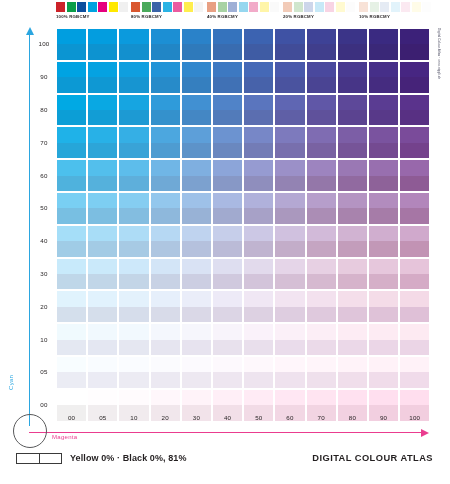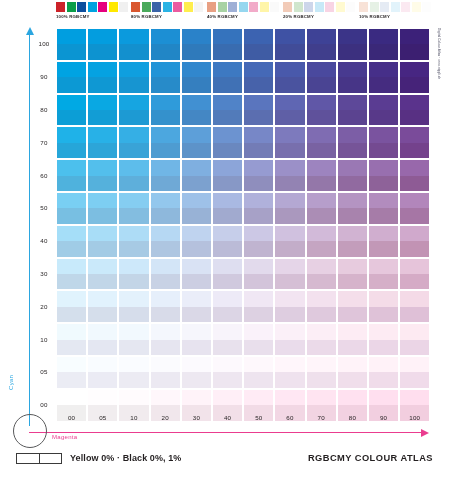--- a/index.html
+++ b/index.html
@@ -832,16 +832,16 @@
       <div class="x-tick" style="left: 306.6px; width: 29.2px;">70</div>
       <div class="x-tick" style="left: 337.8px; width: 29.2px;">80</div>
       <div class="x-tick" style="left: 369px; width: 29.2px;">90</div>
       <div class="x-tick" style="left: 400.2px; width: 29.2px;">100</div>
     </div>
 
   <div id="legend-box">
     <div class="lb-half"></div>
     <div class="lb-half"></div>
   </div>
-  <div id="legend-text">Yellow 0% · Black 0%, 1%</div>
-  <div id="atlas-title">RGBCMY COLOUR ATLAS</div>
+  <div id="legend-text">Yellow 0% · Black 0%, 81%</div>
+  <div id="atlas-title">DIGITAL COLOUR ATLAS</div>
 
 </div>
 
 </body></html>

